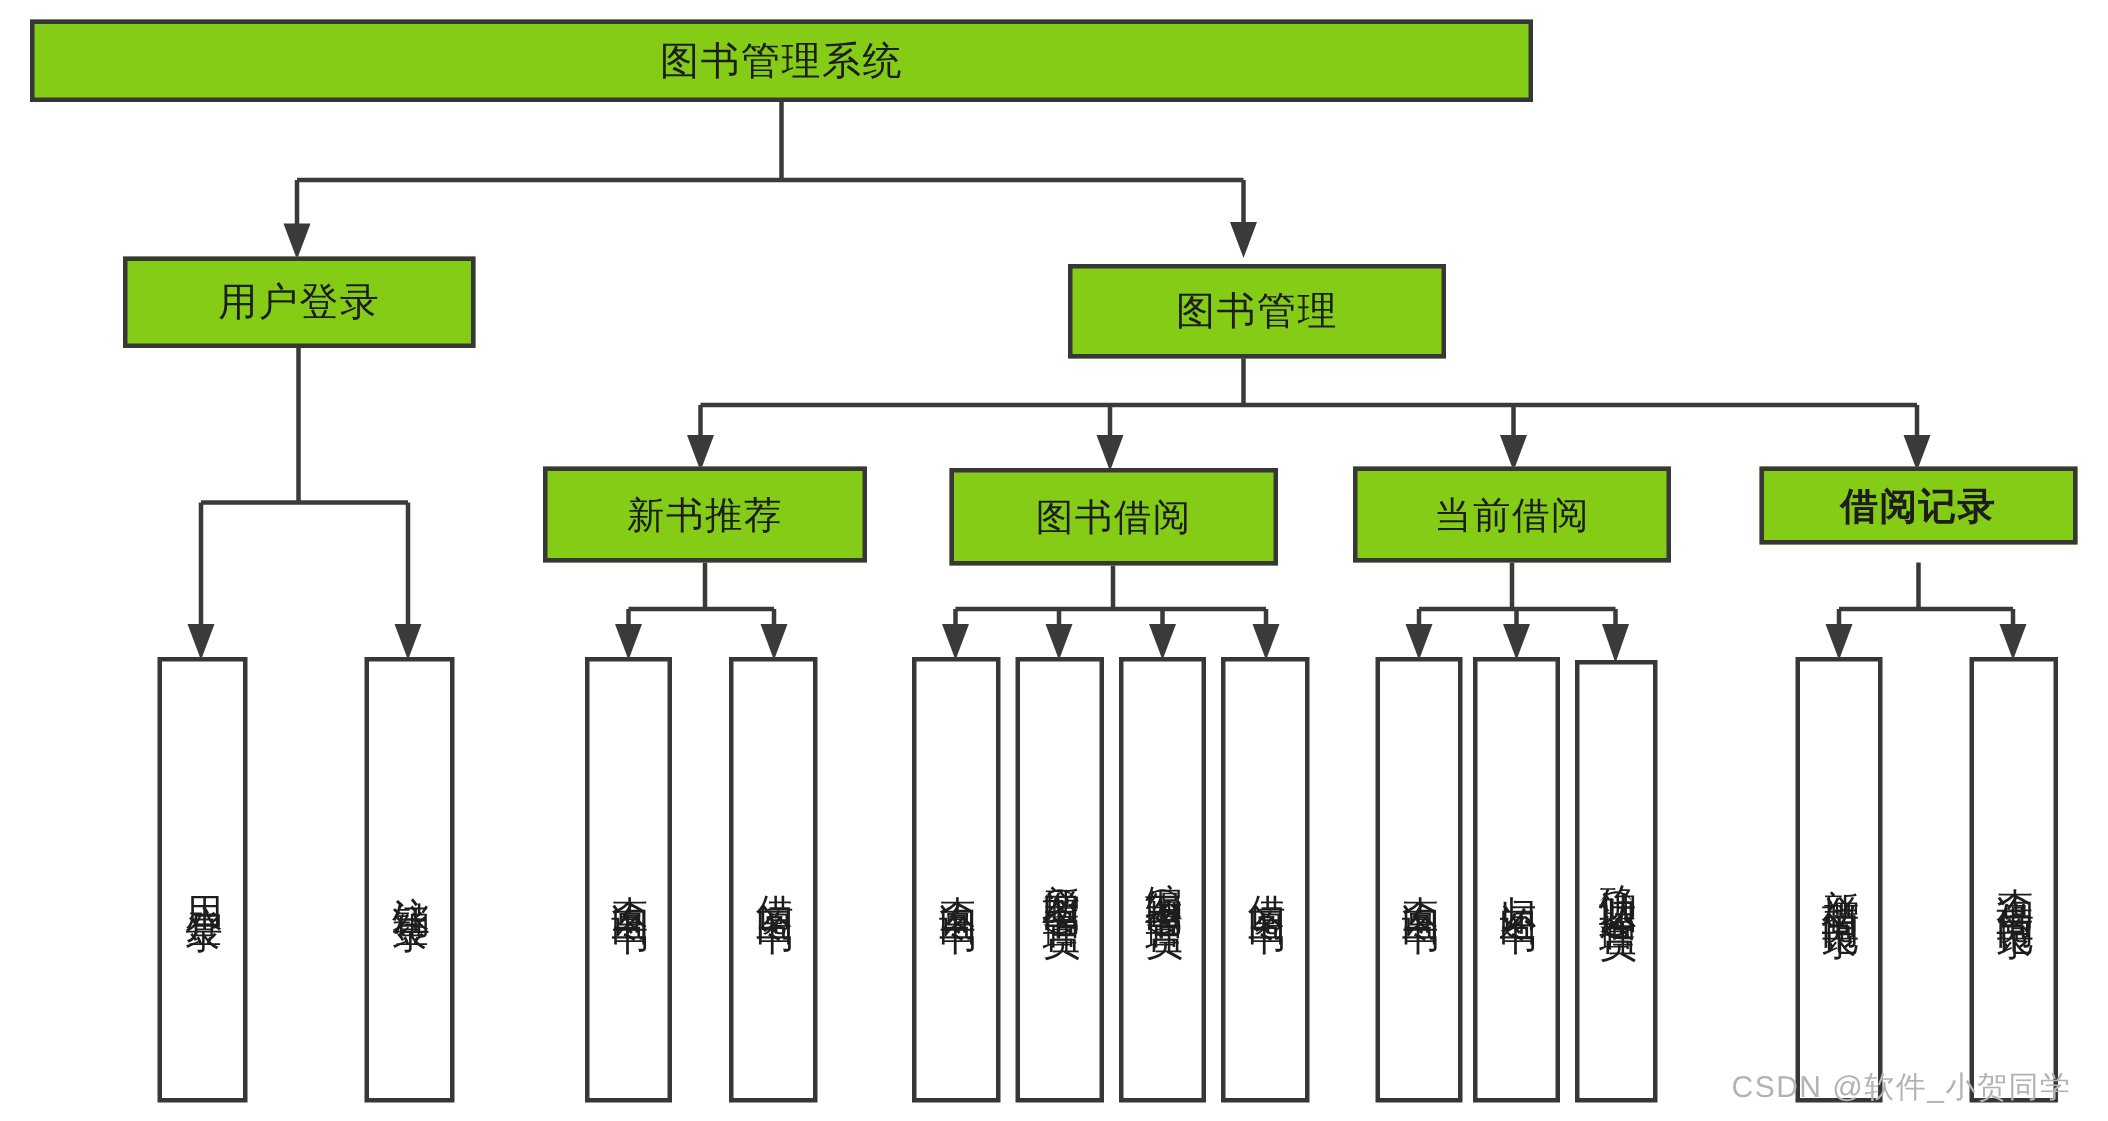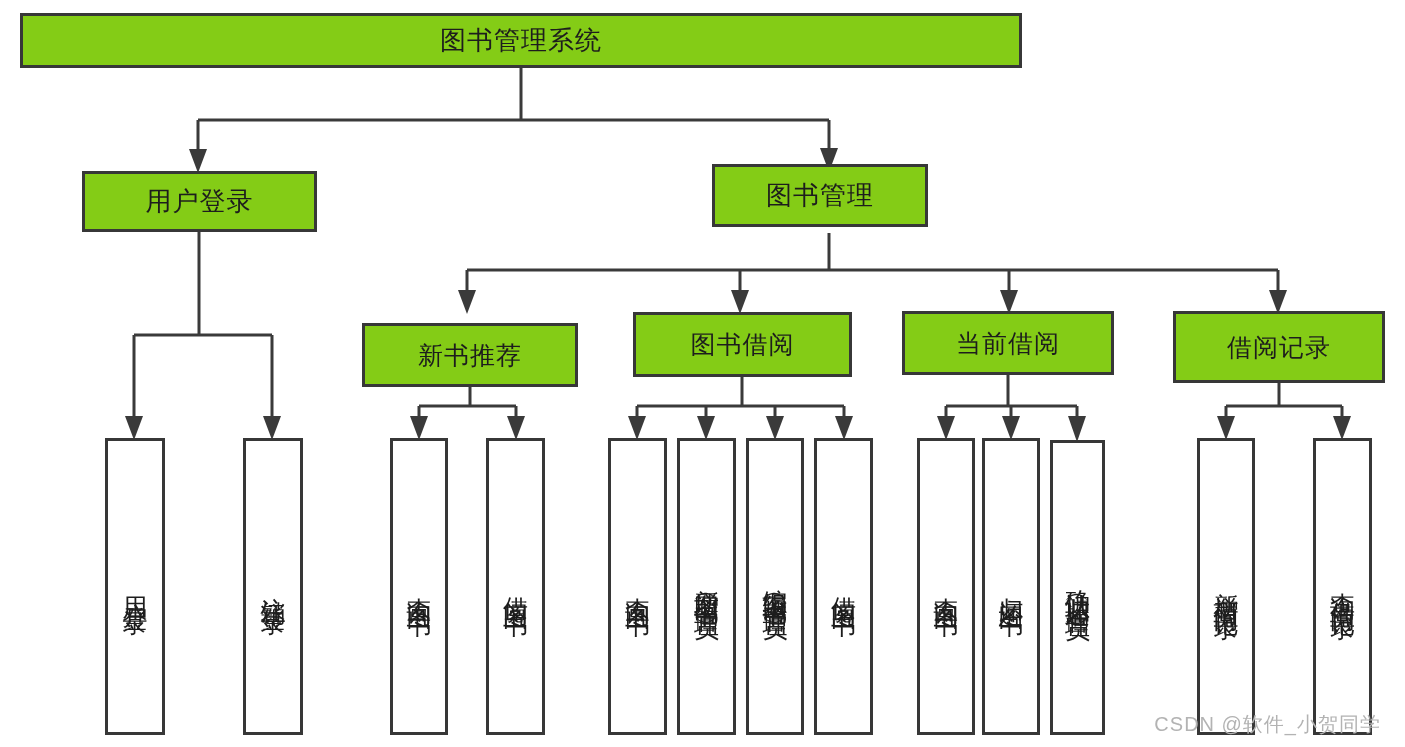--- a/index.html
+++ b/index.html
@@ -109,34 +109,34 @@
     <polygon class="arrow" points="1333,416 1351,416 1342,440"></polygon>
   </svg>
 
   <div class="hbox" style="left:20px; top:13px; width:1002px; height:55px;">
     <span>图书管理系统</span>
   </div>
 
   <div class="hbox" style="left:82px; top:171px; width:235px; height:61px;">
     <span>用户登录</span>
   </div>
-  <div class="hbox" style="left:712px; top:164px; width:216px; height:63px;">
+  <div class="hbox" style="left:712px; top:176px; width:252px; height:63px;">
     <span>图书管理</span>
   </div>
 
-  <div class="hbox l3" style="left:362px; top:311px; width:216px; height:64px;margin-top:12px;">
+  <div class="hbox l3" style="left:362px; top:311px; width:216px; height:64px;">
     <span>新书推荐</span>
   </div>
   <div class="hbox l3" style="left:902px; top:311px; width:212px; height:64px;">
     <span>当前借阅</span>
   </div>
   <div class="hbox l3" style="left:633px; top:312px; width:219px; height:65px;">
     <span>图书借阅</span>
   </div>
-  <div class="hbox l3" style="left:1173px; top:311px; width:212px; height:72px;">
+  <div class="hbox l3" style="left:1173px; top:311px; width:212px; height:52px;font-weight:bold;">
     <span>借阅记录</span>
   </div>
 
   <div class="vbox" style="left:105px; top:438px; width:60px; height:297px;">
     <span class="vtext">用户登录</span>
   </div>
   <div class="vbox" style="left:243px; top:438px; width:60px; height:297px;">
     <span class="vtext">注销登录</span>
   </div>
 

